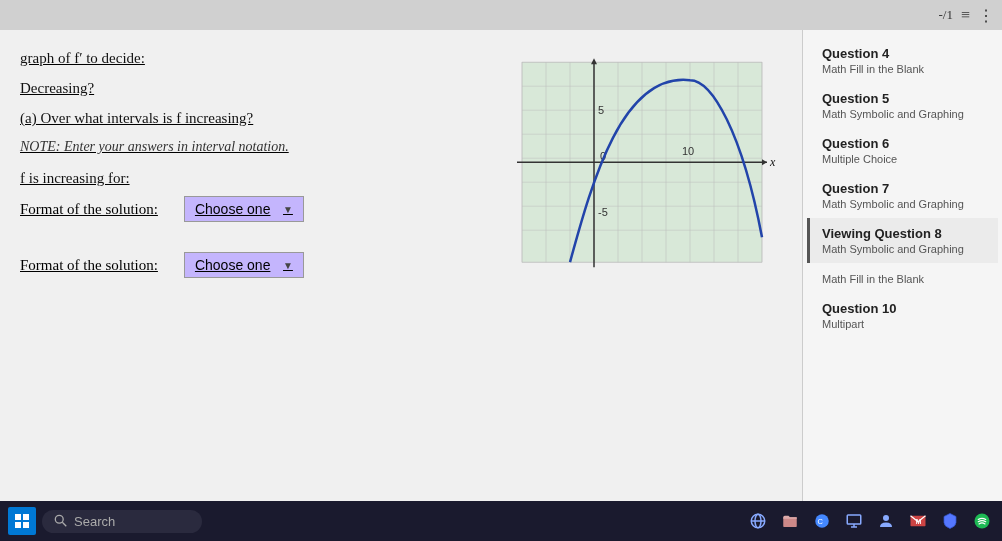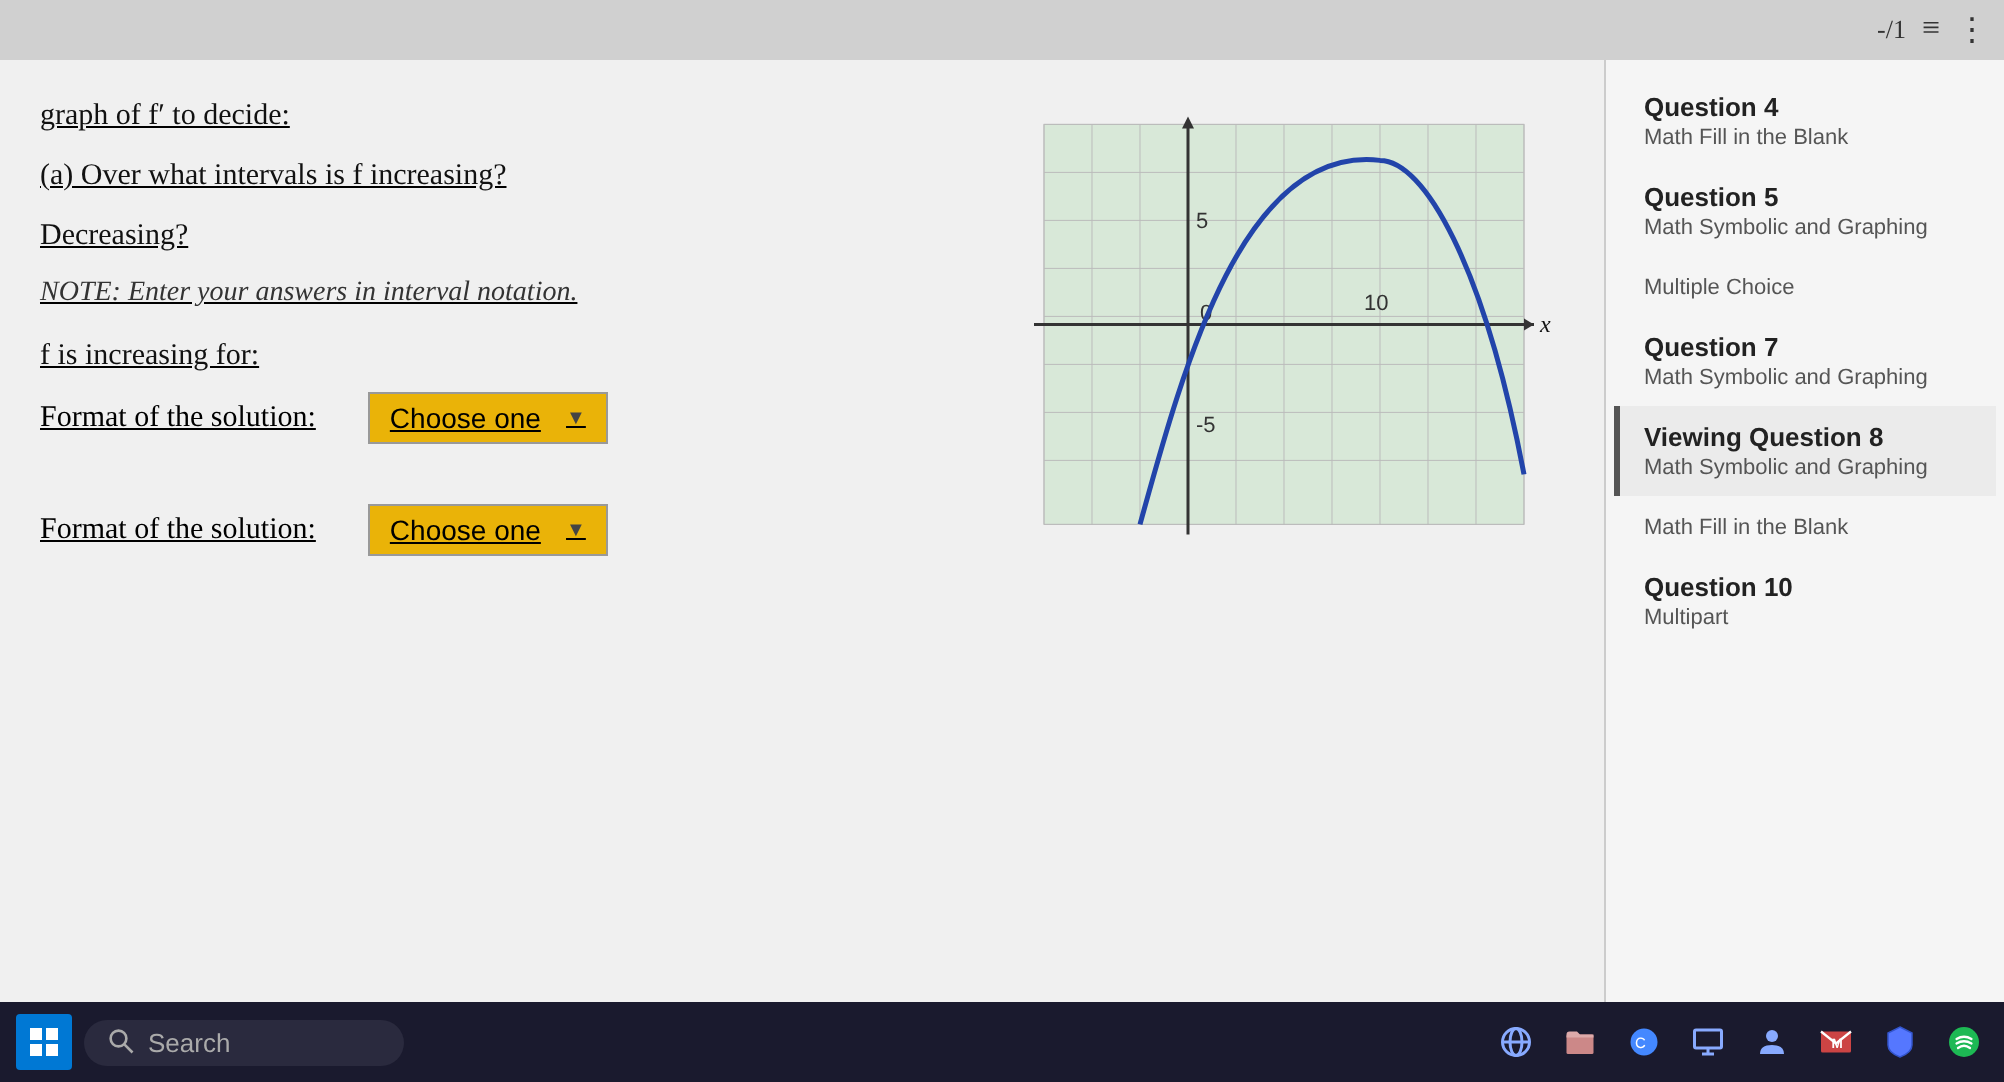--- a/index.html
+++ b/index.html
@@ -110,21 +110,21 @@
       align-items: center;
       gap: 26px;
       margin-top: 6px;
       font-size: 15px;
     }
 
     .choose-dropdown {
       display: inline-flex;
       align-items: center;
       border: 1px solid #999;
-      background: #eab308;
+      background: #c4b5fd;
       padding: 4px 10px;
       font-size: 14px;
       font-family: Arial, sans-serif;
       cursor: pointer;
       min-width: 120px;
       justify-content: space-between;
       gap: 6px;
       text-align: center;
     }
 
@@ -238,22 +238,22 @@
   </div>
 </div>
 
 <div class="main-area">
 
   <div class="content-panel">
     <div class="content-wrapper">
       <div class="text-content">
         <div class="problem-text">
           <p>graph of f′ to decide:</p>
+          <p>Decreasing?</p>
           <p>(a) Over what intervals is f increasing?</p>
-          <p>Decreasing?</p>
           <p class="italic-note">NOTE: Enter your answers in interval notation.</p>
         </div>
 
         <div class="increasing-section">
           <p class="problem-text">f is increasing for:</p>
           <div class="format-line">
             <span style="font-size:15px;">Format of the solution:</span>
             <button class="choose-dropdown">
               <span>Choose one</span>
               <span class="arrow">▼</span>
@@ -321,20 +321,21 @@
   <div class="sidebar">
     <div class="sidebar-item">
       <div class="q-title">Question 4</div>
       <div class="q-subtitle">Math Fill in the Blank</div>
     </div>
     <div class="sidebar-item">
       <div class="q-title">Question 5</div>
       <div class="q-subtitle">Math Symbolic and Graphing</div>
     </div>
     <div class="sidebar-item">
+      <div class="q-title">Question 6</div>
       <div class="q-subtitle">Multiple Choice</div>
     </div>
     <div class="sidebar-item">
       <div class="q-title">Question 7</div>
       <div class="q-subtitle">Math Symbolic and Graphing</div>
     </div>
     <div class="sidebar-item active">
       <div class="q-title">Viewing Question 8</div>
       <div class="q-subtitle">Math Symbolic and Graphing</div>
     </div>

